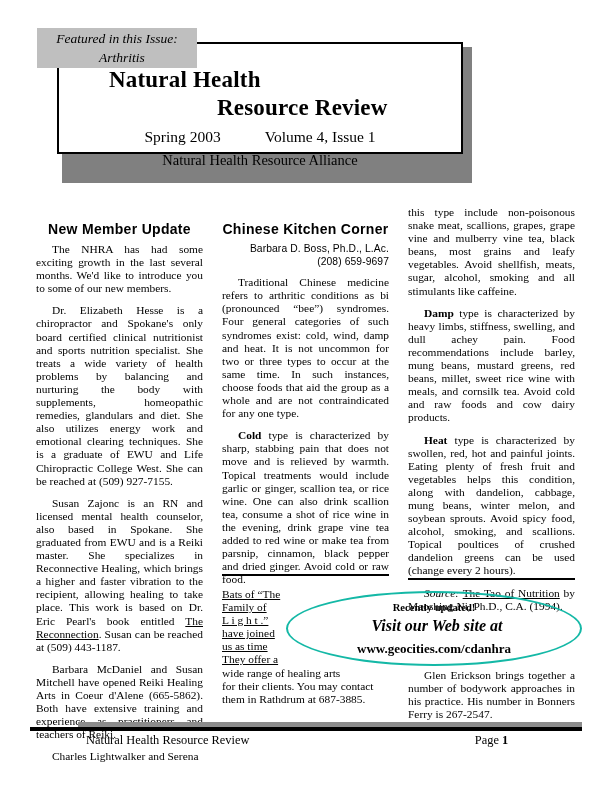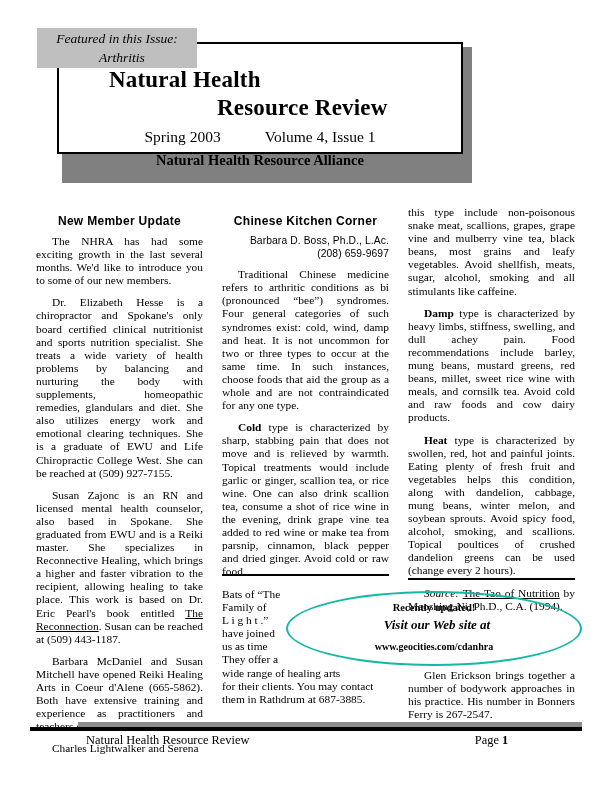--- a/index.html
+++ b/index.html
@@ -77,45 +77,45 @@
     font-size: 15.5px;
     text-align: center;
     font-family: Liberation Serif, serif;
   }
   #mast-issue .sp { display: inline-block; width: 44px; }
   #mast-org {
     position: absolute;
     left: 0; right: 0;
     top: 108px;
     font-size: 14.5px;
-    font-weight: bold;
+    font-weight: normal;
     text-align: center;
   }
 
   
   .col {
     position: absolute;
     top: 206px;
     width: 167px;
     font-size: 11.4px;
     line-height: 13.1px;
     text-align: justify;
     text-justify: inter-word;
   }
   #col1 { left: 36px; }
   #col2 { left: 222px; }
   #col3 { left: 408px; }
 
   .sec-head {
     font-family: "Liberation Sans", sans-serif;
     font-weight: bold;
-    font-size: 12px;
+    font-size: 14px;
     text-align: center;
     letter-spacing: 0.3px;
-    margin: 8px 0 7px 0;
+    margin: 16px 0 7px 0;
     line-height: 14px;
   }
   .byline {
     font-family: "Liberation Sans", sans-serif;
     font-size: 10.3px;
     text-align: right;
     line-height: 12.6px;
     margin: 0 0 8px 0;
     letter-spacing: 0.1px;
   }
@@ -145,21 +145,21 @@
     width: 167px;
     font-size: 11.4px;
     line-height: 13.1px;
     text-align: justify;
   }
   .wrapline {
     display: block;
     line-height: 13.1px;
   }
   .wrap-narrow { width: 74px; text-align: justify; }
-  .wrap-narrow span { display: inline-block; }
+  .wrap-narrow span { display: inline-block; text-decoration: underline; }
   #bottom-c2 .full { width: 167px; }
 
   #bottom-c3 {
     position: absolute;
     left: 408px;
     top: 669px;
     width: 167px;
     font-size: 11.4px;
     line-height: 13.1px;
     text-align: justify;
@@ -177,25 +177,25 @@
     box-sizing: border-box;
     text-align: center;
     background: transparent;
   }
   #oval-l1 {
     position: absolute; left: 0; right: 0; top: 9px;
     font-size: 10.6px; font-weight: bold;
   }
   #oval-l2 {
     position: absolute; left: 6px; right: 0; top: 24px;
-    font-size: 13px; font-weight: bold; font-style: italic;
+    font-size: 16px; font-weight: bold; font-style: italic;
   }
   #oval-l3 {
     position: absolute; left: 0; right: 0; top: 48px;
-    font-size: 10px; font-weight: bold;
+    font-size: 13px; font-weight: bold;
   }
 
   
   #footer-shadow {
     position: absolute;
     left: 78px;
     top: 722px;
     width: 504px;
     height: 5px;
     background: #8c8c8c;

